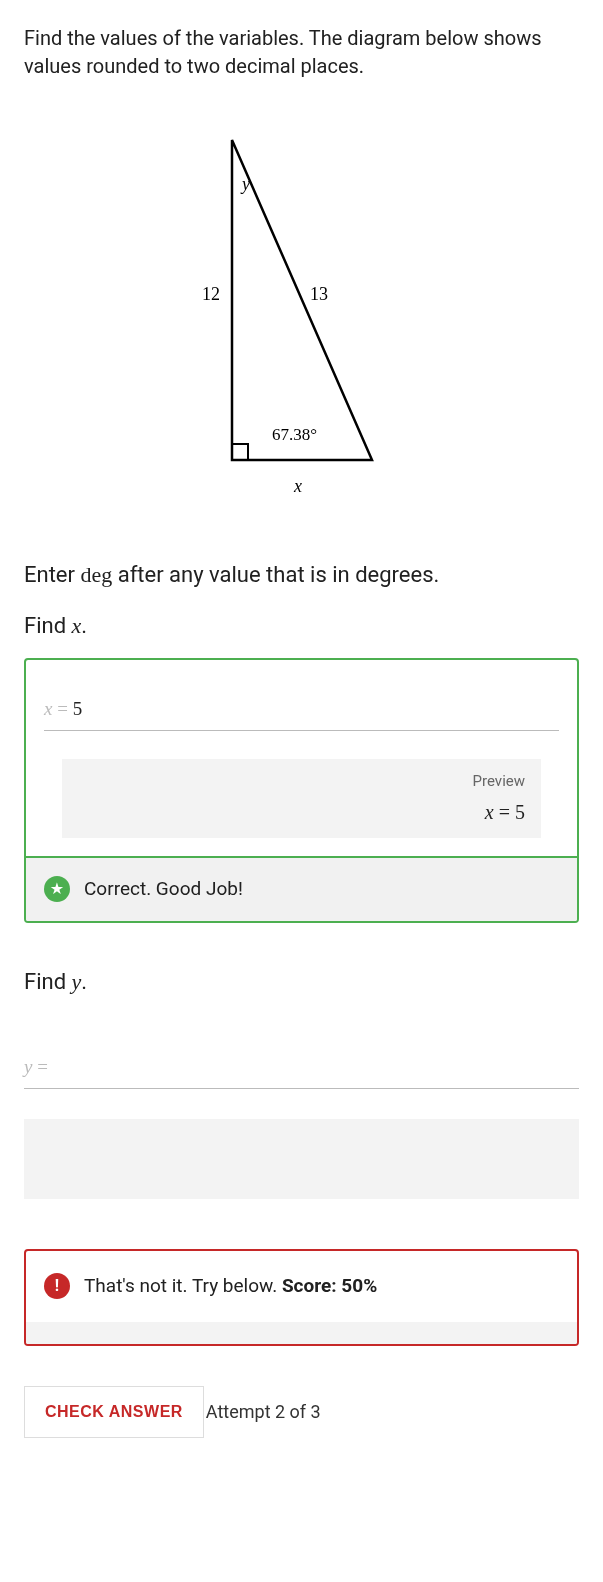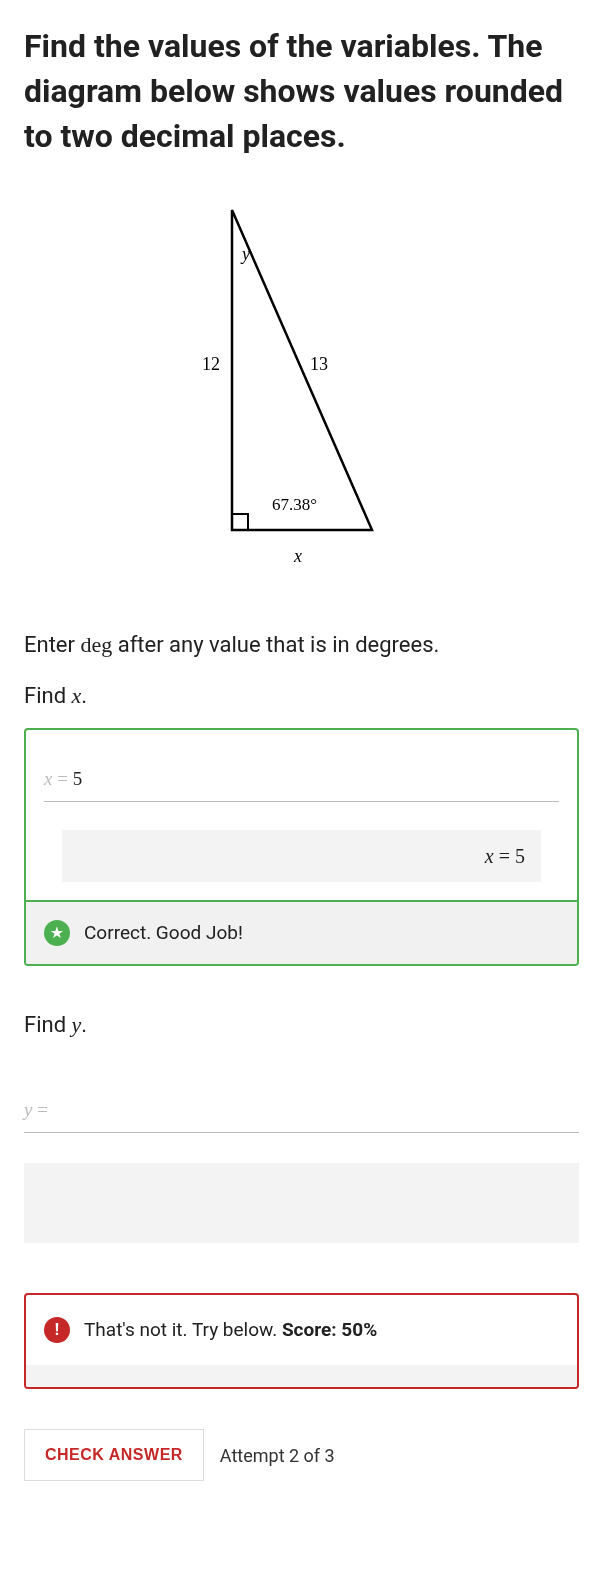--- a/index.html
+++ b/index.html
@@ -1,17 +1,17 @@
 <!DOCTYPE html>
 <html><head>
 <meta charset="utf-8">
 <style>
 *{box-sizing:border-box;margin:0;padding:0}
 body{font-family:-apple-system,BlinkMacSystemFont,"Segoe UI",Roboto,sans-serif;width:603px;background:#fff;color:#212121;padding:24px;font-size:20px;line-height:1.4}
-.question-text{font-weight:700;font-size:32px;margin-bottom:32px}
+.question-text{font-weight:400;font-size:20px;margin-bottom:40px}
 .diagram{display:flex;justify-content:center;margin-bottom:50px}
 .math-var{font-family:Georgia,serif;font-style:italic}
 .math-rm{font-family:Georgia,serif}
 .instruction{font-size:22px;margin-bottom:20px}
 .find-label{font-size:22px;margin-bottom:16px}
 .answer-box{border:2px solid #4CAF50;border-radius:4px;overflow:hidden;margin-bottom:44px}
 .input-area{padding:36px 18px 0 18px}
 .input-line{border-bottom:1px solid #bbb;padding-bottom:8px;font-family:Georgia,serif;font-size:19px}
 .prefix{color:#bbb;font-style:italic}
 .eq{color:#bbb}
@@ -23,21 +23,21 @@
 .icon-circle{width:26px;height:26px;border-radius:50%;display:flex;align-items:center;justify-content:center;flex:0 0 auto}
 .icon-green{background:#4CAF50;color:#fff;font-size:16px}
 .icon-red{background:#C62828;color:#fff;font-size:16px;font-weight:bold}
 .y-section{margin-bottom:50px}
 .y-input{border-bottom:1px solid #bbb;padding:40px 0 8px 0;font-family:Georgia,serif;font-size:19px;color:#bbb}
 .y-preview{margin-top:30px;background:#f3f3f3;height:80px}
 .error-box{border:2px solid #C62828;border-radius:4px;overflow:hidden;margin-bottom:40px}
 .error-top{padding:22px 18px;display:flex;align-items:center;gap:14px;font-size:19px}
 .error-bottom{background:#f3f3f3;height:22px}
 .score{font-weight:700}
-.footer{display:flex;align-items:center;gap:16px}
+.footer{display:flex;align-items:center;gap:2px}
 .check-btn{border:1px solid #ddd;background:#fff;padding:16px 20px;color:#C62828;font-weight:700;font-size:16px;letter-spacing:0.5px;cursor:pointer}
 .attempt{font-size:18px;color:#333}
 </style>
 </head>
 <body>
 
 <div class="question-text">Find the values of the variables. The diagram below shows values rounded to two decimal places.</div>
 
 <div class="diagram">
 <svg width="220" height="390" viewBox="0 0 220 390">
@@ -58,20 +58,21 @@
 <div class="find-label">
   <span>Find </span><span class="math-var">x</span><span>.</span>
 </div>
 
 <div class="answer-box">
   <div class="input-area">
     <div class="input-line">
       <span class="prefix">x</span><span class="eq"> = </span><span class="val">5</span>
     </div>
     <div class="preview-box">
+      <div class="preview-label">Preview</div>
       <div class="preview-eq"><span class="math-var">x</span> = 5</div>
     </div>
   </div>
   <div class="feedback">
     <span class="icon-circle icon-green">★</span>
     <span>Correct. Good Job!</span>
   </div>
 </div>
 
 <div class="find-label">

